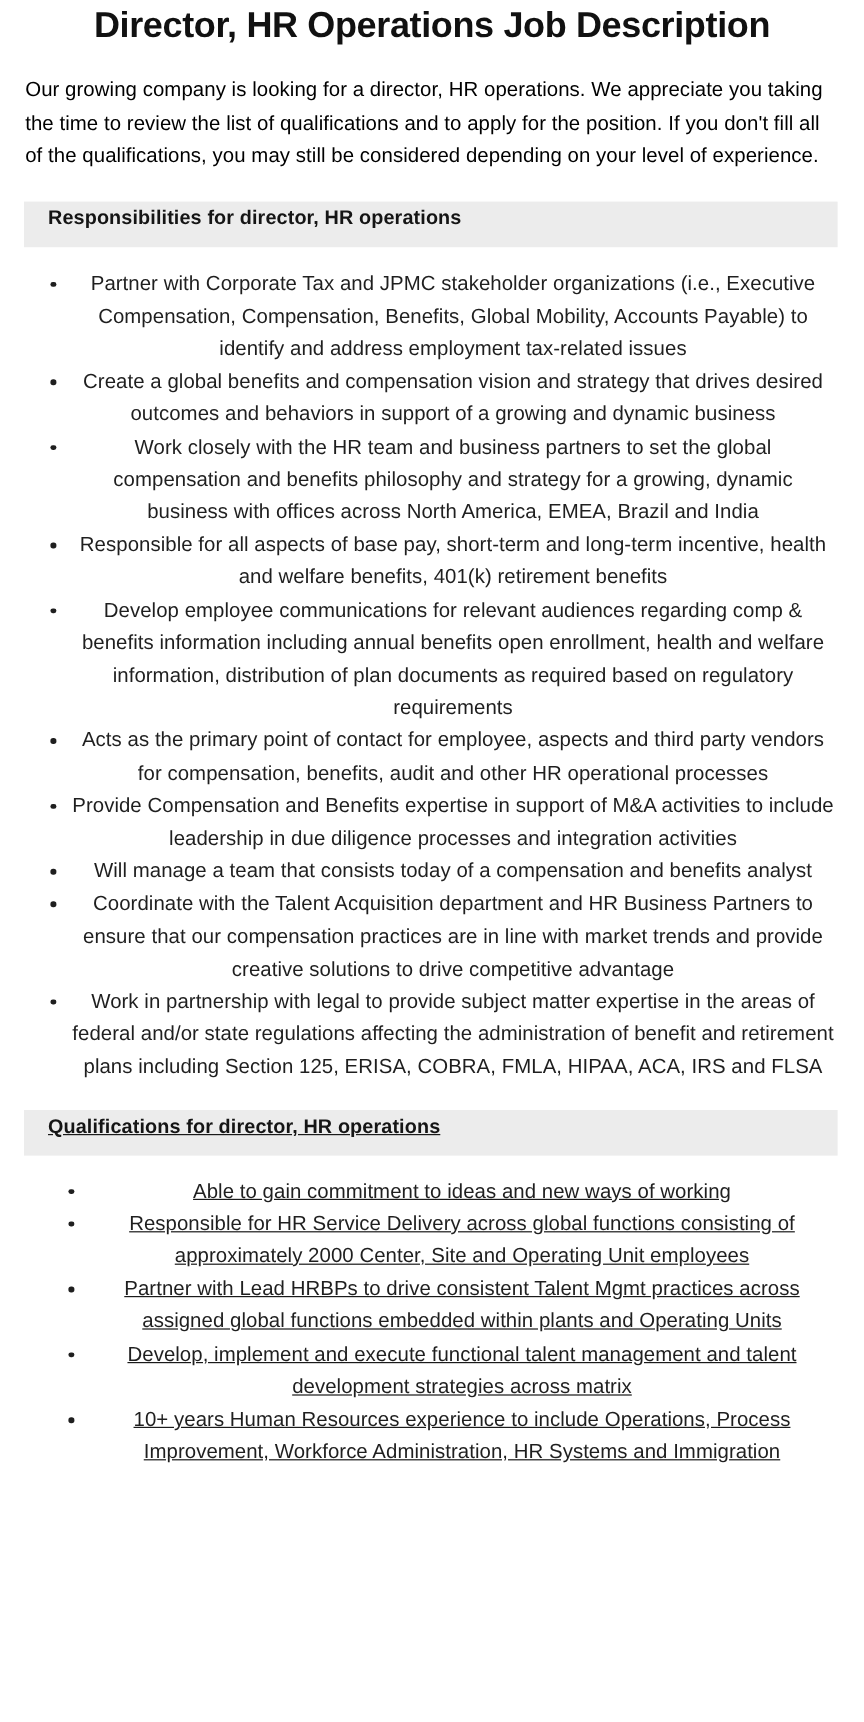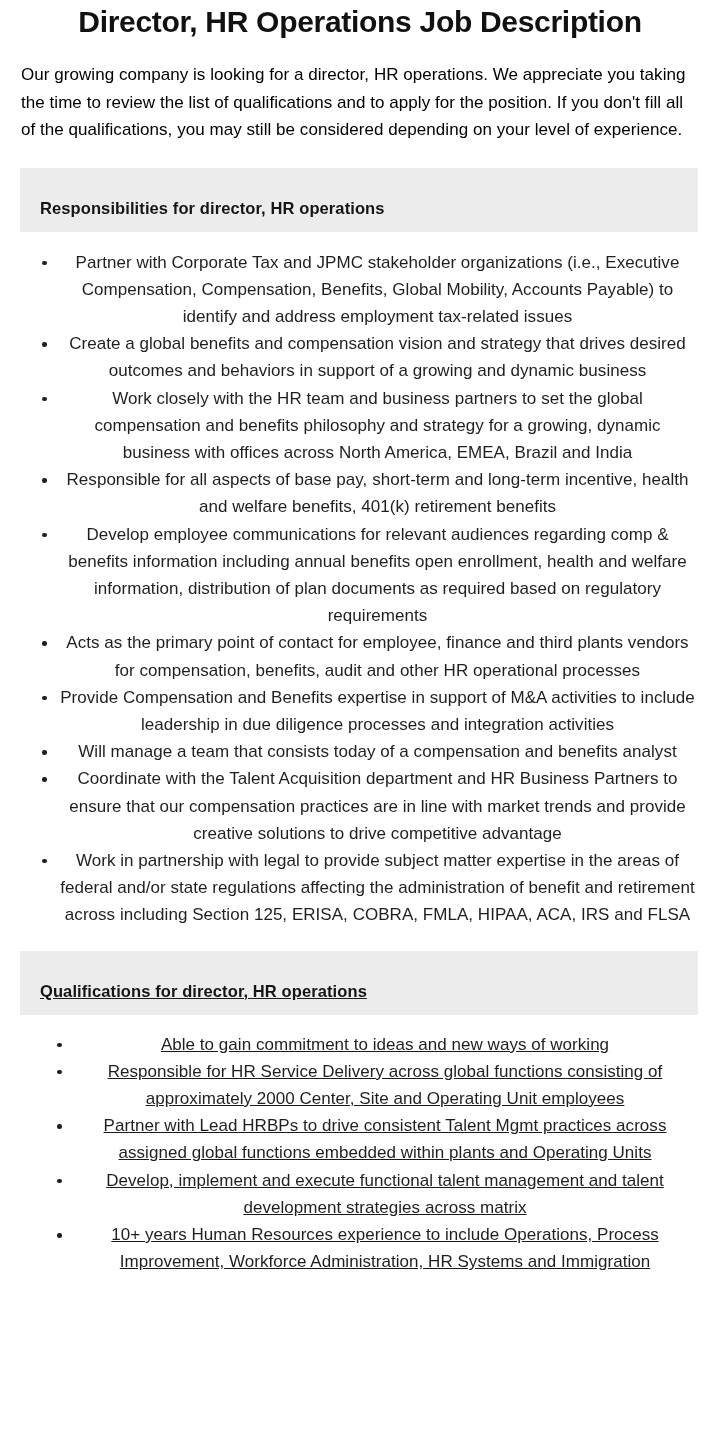--- a/index.html
+++ b/index.html
@@ -44,21 +44,21 @@
     letter-spacing: 0.05px;
   }
 
   
   .section {
     margin-top: 24px;
   }
   .section-header {
     background: #ececec;
     margin: 0 22px 0 20px;
-    padding: 30px 0 13px 20px;
+    padding: 4px 0 13px 20px;
     font-size: 16.5px;
     line-height: 21px;
     font-weight: 700;
     color: #151515;
     letter-spacing: 0.1px;
     box-sizing: border-box;
   }
 
   .bullet-list {
     list-style: none;
@@ -103,25 +103,25 @@
   <p class="intro">Our growing company is looking for a director, HR operations. We appreciate you taking the time to review the list of qualifications and to apply for the position. If you don't fill all of the qualifications, you may still be considered depending on your level of experience.</p>
 
   <div class="section section-resp">
     <div class="section-header">Responsibilities for director, HR operations</div>
     <ul class="bullet-list">
       <li>Partner with Corporate Tax and JPMC stakeholder organizations (i.e., Executive Compensation, Compensation, Benefits, Global Mobility, Accounts Payable) to identify and address employment tax-related issues</li>
       <li>Create a global benefits and compensation vision and strategy that drives desired outcomes and behaviors in support of a growing and dynamic business</li>
       <li>Work closely with the HR team and business partners to set the global compensation and benefits philosophy and strategy for a growing, dynamic business with offices across North America, EMEA, Brazil and India</li>
       <li>Responsible for all aspects of base pay, short-term and long-term incentive, health and welfare benefits, 401(k) retirement benefits</li>
       <li>Develop employee communications for relevant audiences regarding comp &amp; benefits information including annual benefits open enrollment, health and welfare information, distribution of plan documents as required based on regulatory requirements</li>
-      <li>Acts as the primary point of contact for employee, finance and third plants vendors for compensation, benefits, audit and other HR operational processes</li>
+      <li>Acts as the primary point of contact for employee, aspects and third party vendors for compensation, benefits, audit and other HR operational processes</li>
       <li>Provide Compensation and Benefits expertise in support of M&amp;A activities to include leadership in due diligence processes and integration activities</li>
       <li>Will manage a team that consists today of a compensation and benefits analyst</li>
       <li>Coordinate with the Talent Acquisition department and HR Business Partners to ensure that our compensation practices are in line with market trends and provide creative solutions to drive competitive advantage</li>
-      <li>Work in partnership with legal to provide subject matter expertise in the areas of federal and/or state regulations affecting the administration of benefit and retirement across including Section 125, ERISA, COBRA, FMLA, HIPAA, ACA, IRS and FLSA</li>
+      <li>Work in partnership with legal to provide subject matter expertise in the areas of federal and/or state regulations affecting the administration of benefit and retirement plans including Section 125, ERISA, COBRA, FMLA, HIPAA, ACA, IRS and FLSA</li>
     </ul>
   </div>
 
   <div class="section section-qual">
     <div class="section-header">Qualifications for director, HR operations</div>
     <ul class="bullet-list">
       <li>Able to gain commitment to ideas and new ways of working</li>
       <li>Responsible for HR Service Delivery across global functions consisting of approximately 2000 Center, Site and Operating Unit employees</li>
       <li>Partner with Lead HRBPs to drive consistent Talent Mgmt practices across assigned global functions embedded within plants and Operating Units</li>
       <li>Develop, implement and execute functional talent management and talent development strategies across matrix</li>

